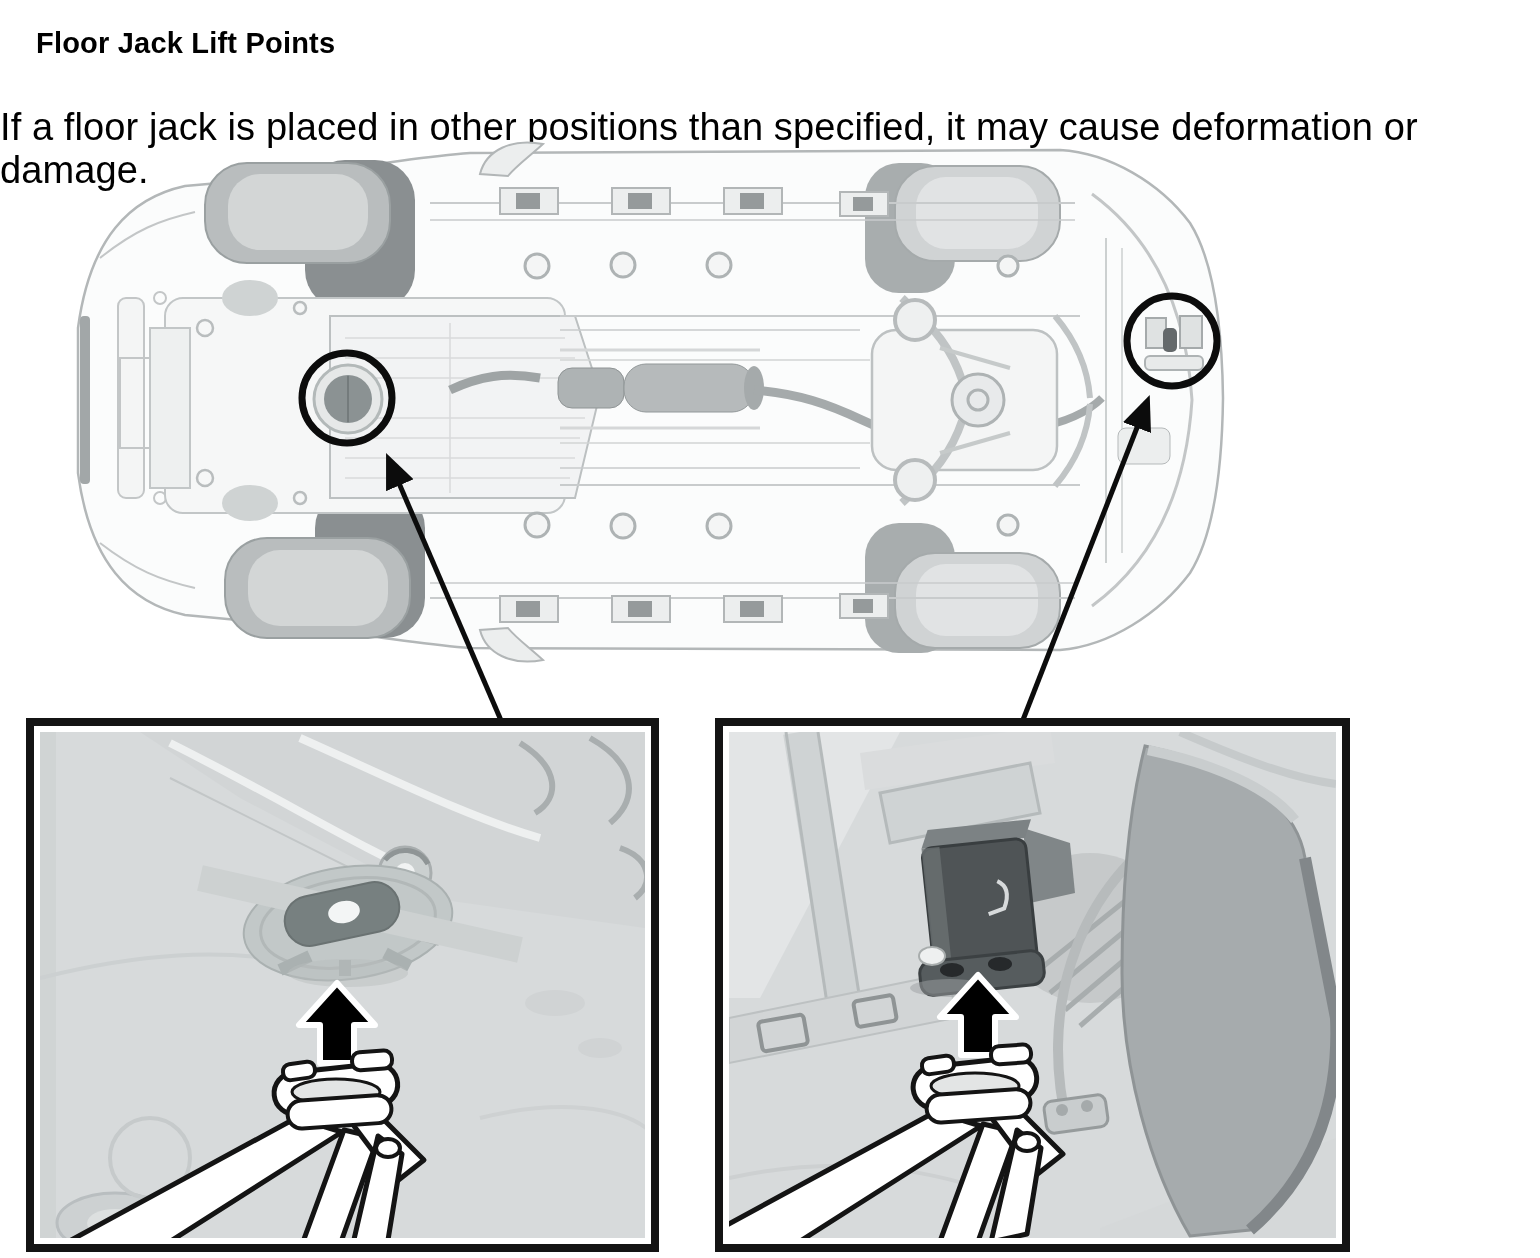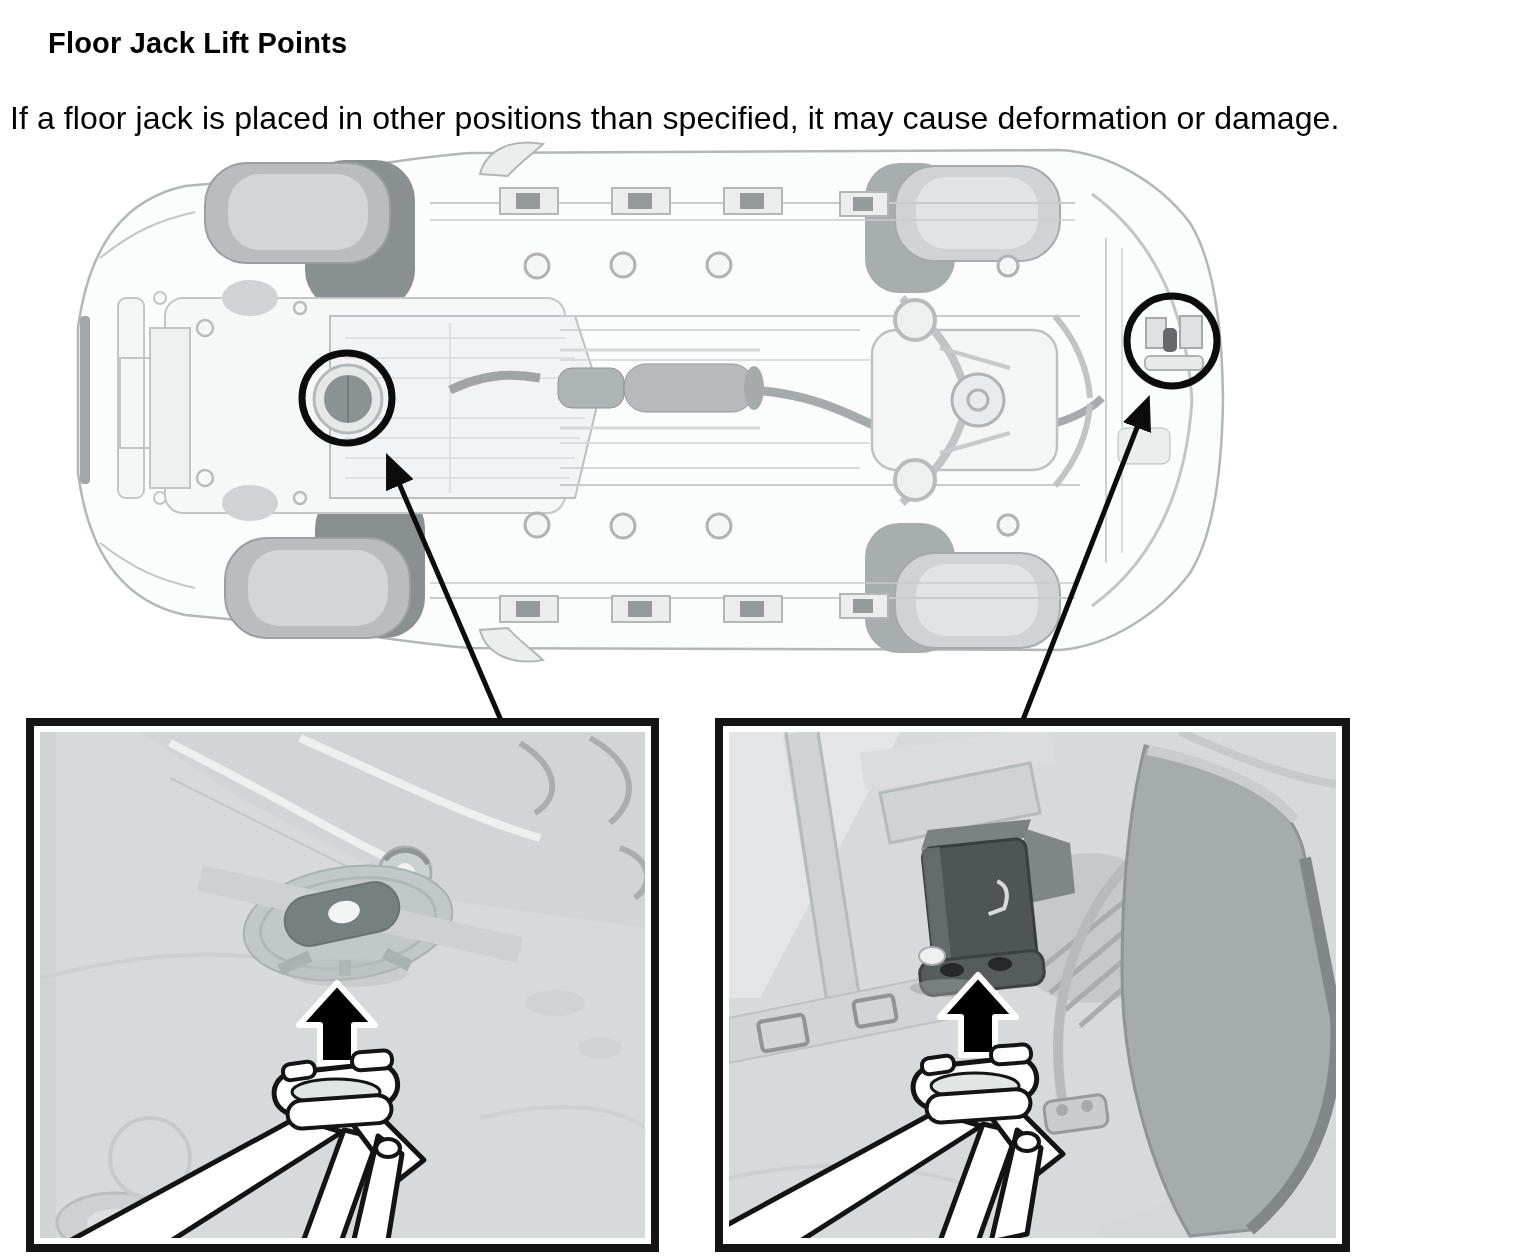--- a/index.html
+++ b/index.html
@@ -1,19 +1,19 @@
 <!DOCTYPE html>
 <html><head>
 <meta charset="utf-8">
 <style>
   html,body{margin:0;padding:0;background:#ffffff;}
   body{width:1540px;height:1258px;position:relative;overflow:hidden;
        font-family:"Liberation Sans", sans-serif;color:#000;}
-  .title{position:absolute;left:36px;top:8px;font-size:29px;font-weight:bold;letter-spacing:0.2px;margin-left:12px;}
-  .intro{position:absolute;left:10px;top:68px;width:1524px;font-size:32px;letter-spacing:0.1px;}
+  .title{position:absolute;left:36px;top:8px;font-size:29px;font-weight:bold;letter-spacing:0.2px;}
+  .intro{position:absolute;left:0;top:68px;width:1524px;font-size:38px;letter-spacing:0.1px;}
   .figure-wrap{position:absolute;left:0;top:138px;width:1540px;height:1120px;}
   svg{display:block;}
 </style>
 </head>
 <body>
 
 <h1 class="title">Floor Jack Lift Points</h1>
 <p class="intro">If a floor jack is placed in other positions than specified, it may cause deformation or damage.</p>
 
 <div class="figure-wrap">

